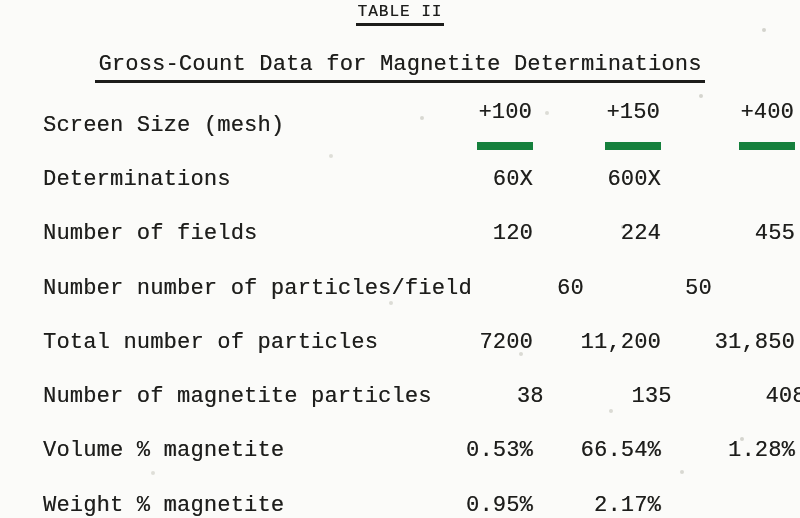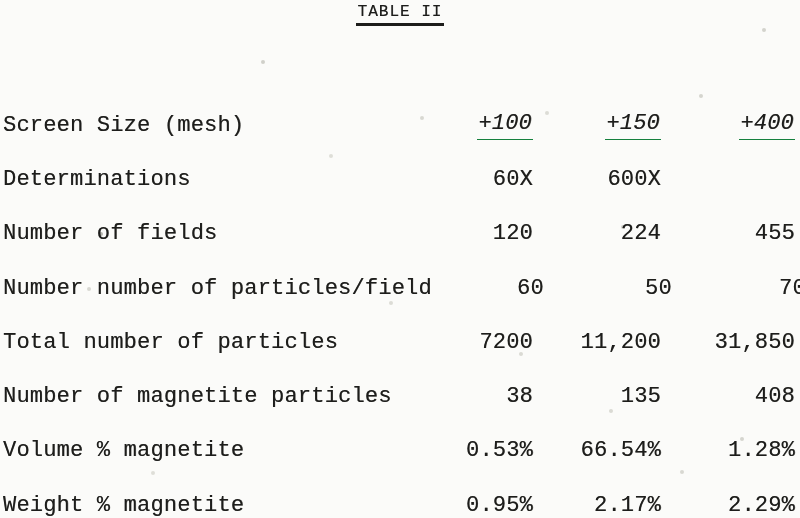--- a/index.html
+++ b/index.html
@@ -60,30 +60,30 @@
     display: grid;
     grid-template-columns: 1fr 112px 128px 134px;
     height: 54.3px;
     align-items: center;
     font-size: 22px;
     letter-spacing: 0.2px;
   }
   .cell-label {
     text-align: left;
     white-space: nowrap;
+    margin-left: 40px;
   }
   .cell-num {
     text-align: right;
     white-space: nowrap;
   }
   .col-header {
     display: inline-block;
-    border-bottom: 1px solid #15803d;
-    padding: 0 1px 3px 1px;
-    font-style: italic;
+    border-bottom: 8px solid #15803d;
+    padding: 0 1px 17px 1px;
   }
   .speckles {
     position: absolute;
     top: 0; left: 0;
     width: 2px; height: 2px;
     border-radius: 50%;
     pointer-events: none;
     box-shadow:
       421px 117px 0 1px #d8d8d2,
       546px 112px 0 1px #dcdcd6,
@@ -107,20 +107,23 @@
 <body>
 
 <div class="page">
 
   <div class="speckles"></div>
 
   <div class="title-wrap ink">
     <span class="underlined">TABLE II</span>
   </div>
 
+  <div class="subtitle-wrap ink">
+    <span class="underlined">Gross-Count Data for Magnetite Determinations</span>
+  </div>
 
   <div class="table ink">
 
     <div class="trow">
       <div class="cell-label">Screen Size (mesh)</div>
       <div class="cell-num"><span class="col-header">+100</span></div>
       <div class="cell-num"><span class="col-header">+150</span></div>
       <div class="cell-num"><span class="col-header">+400</span></div>
     </div>
 
@@ -162,17 +165,16 @@
       <div class="cell-label">Volume % magnetite</div>
       <div class="cell-num">0.53%</div>
       <div class="cell-num">66.54%</div>
       <div class="cell-num">1.28%</div>
     </div>
 
     <div class="trow">
       <div class="cell-label">Weight % magnetite</div>
       <div class="cell-num">0.95%</div>
       <div class="cell-num">2.17%</div>
-      <div class="cell-num">2.29%</div>
     </div>
 
   </div>
 </div>
 
 </body></html>

